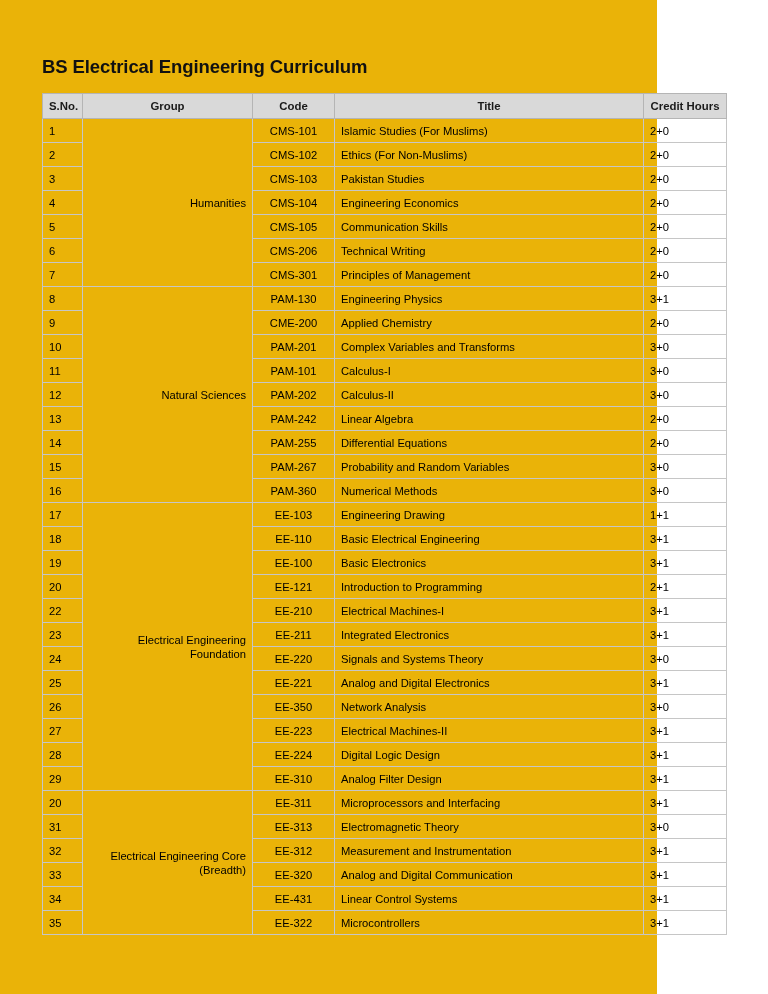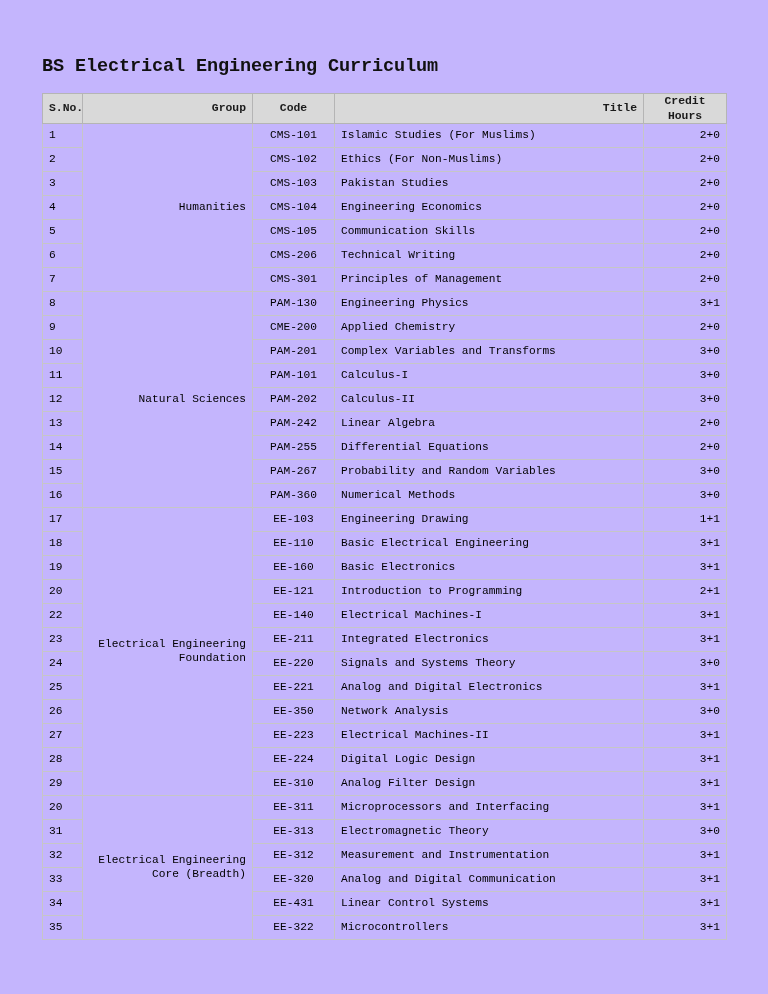--- a/index.html
+++ b/index.html
@@ -9,26 +9,25 @@
   }
   body {
     width: 768px;
     height: 994px;
     font-family: "Liberation Sans", sans-serif;
     color: #000000;
     overflow: hidden;
   }
   .page {
     position: relative;
-    width: 768px;
+    width: 657px;
     height: 994px;
-    background: #c4b5fd;
+    background: #eab308;
     box-sizing: border-box;
     padding: 56px 42px 0 42px;
-    font-family: Liberation Mono, monospace;
   }
   .doc-title {
     font-size: 18.5px;
     font-weight: bold;
     letter-spacing: -0.1px;
     color: #111111;
     margin: 0 0 16px 0;
     line-height: 1.15;
   }
   table.curriculum {
@@ -53,28 +52,28 @@
     box-sizing: border-box;
   }
   table.curriculum thead th {
     background: #d9d9d9;
     font-weight: bold;
     color: #1a1a1a;
     border-color: #b5b5b5;
     height: 25px;
     font-size: 11.4px;
   }
-  th.h-sno, th.h-group, th.h-title { text-align: right; }
+  th.h-sno, th.h-group, th.h-title { text-align: center; }
   th.h-code, th.h-credit { }
 
   td.sno    { text-align: left; }
   td.group  { text-align: right; vertical-align: middle; }
   td.code   { text-align: center; }
   td.title  { text-align: left; }
-  td.credit { text-align: right; }
+  td.credit { text-align: left; }
 </style>
 </head>
 <body>
 
 <div class="page">
 
   <h1 class="doc-title">BS Electrical Engineering Curriculum</h1>
 
   <table class="curriculum">
     <colgroup>
@@ -200,33 +199,33 @@
           <td class="credit">1+1</td>
         </tr>
         <tr>
           <td class="sno">18</td>
           <td class="code">EE-110</td>
           <td class="title">Basic Electrical Engineering</td>
           <td class="credit">3+1</td>
         </tr>
         <tr>
           <td class="sno">19</td>
-          <td class="code">EE-160</td>
+          <td class="code">EE-100</td>
           <td class="title">Basic Electronics</td>
           <td class="credit">3+1</td>
         </tr>
         <tr>
           <td class="sno">20</td>
           <td class="code">EE-121</td>
           <td class="title">Introduction to Programming</td>
           <td class="credit">2+1</td>
         </tr>
         <tr>
           <td class="sno">22</td>
-          <td class="code">EE-140</td>
+          <td class="code">EE-210</td>
           <td class="title">Electrical Machines-I</td>
           <td class="credit">3+1</td>
         </tr>
         <tr>
           <td class="sno">23</td>
           <td class="code">EE-211</td>
           <td class="title">Integrated Electronics</td>
           <td class="credit">3+1</td>
         </tr>
         <tr>

